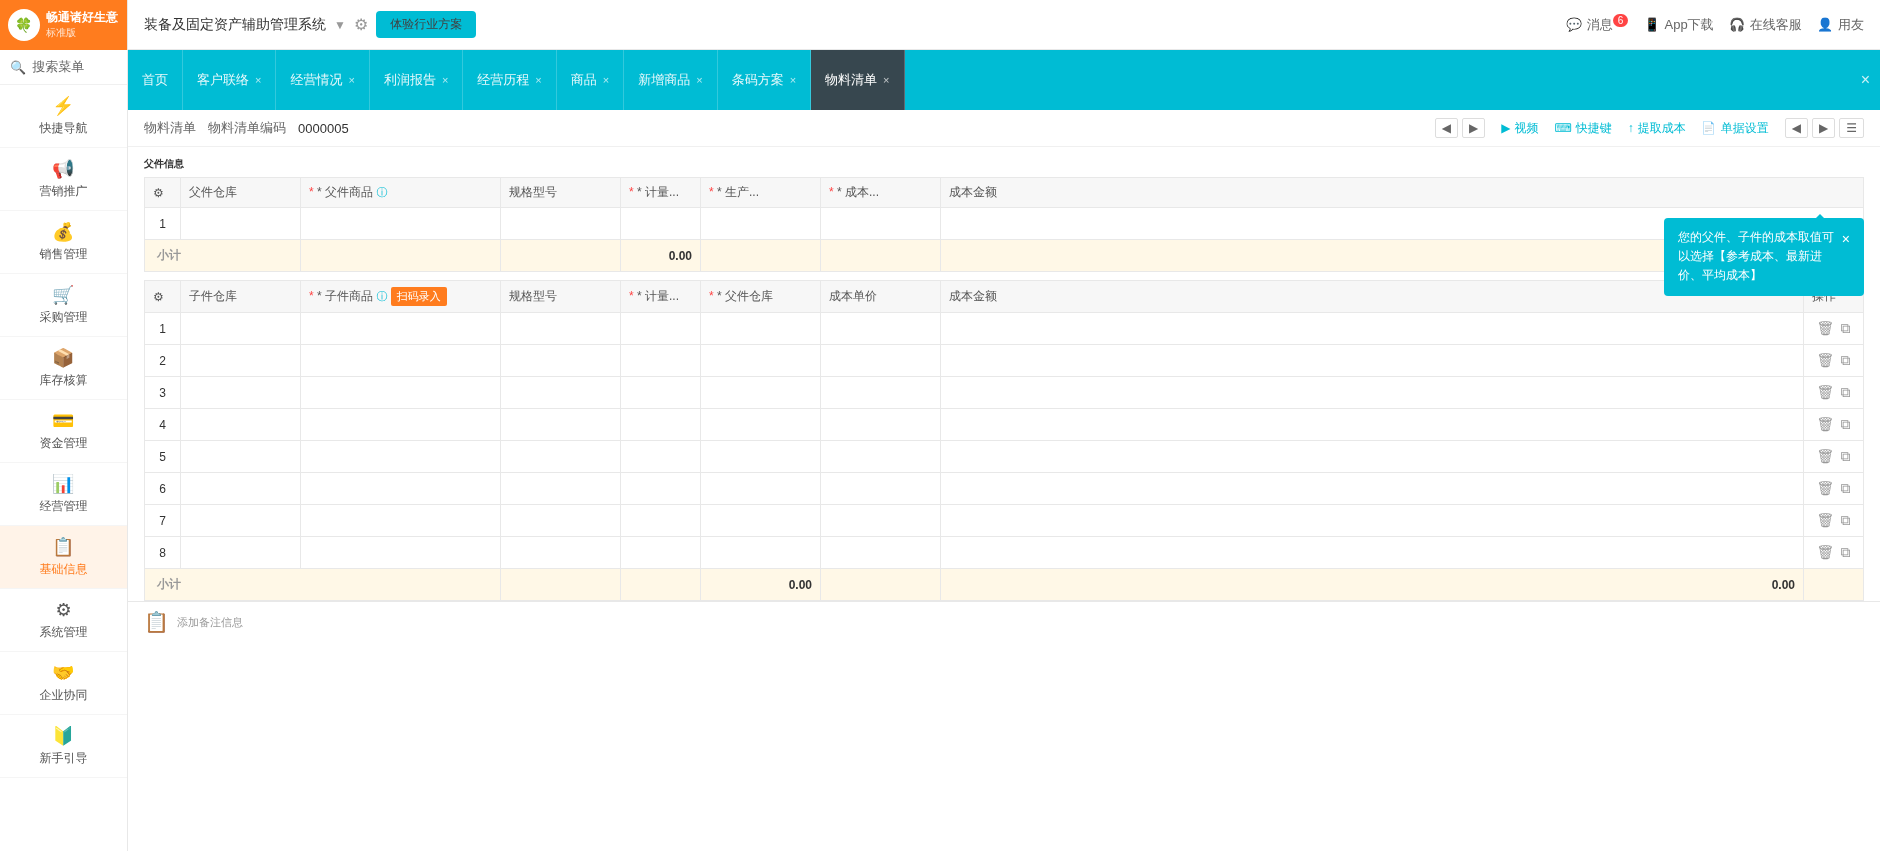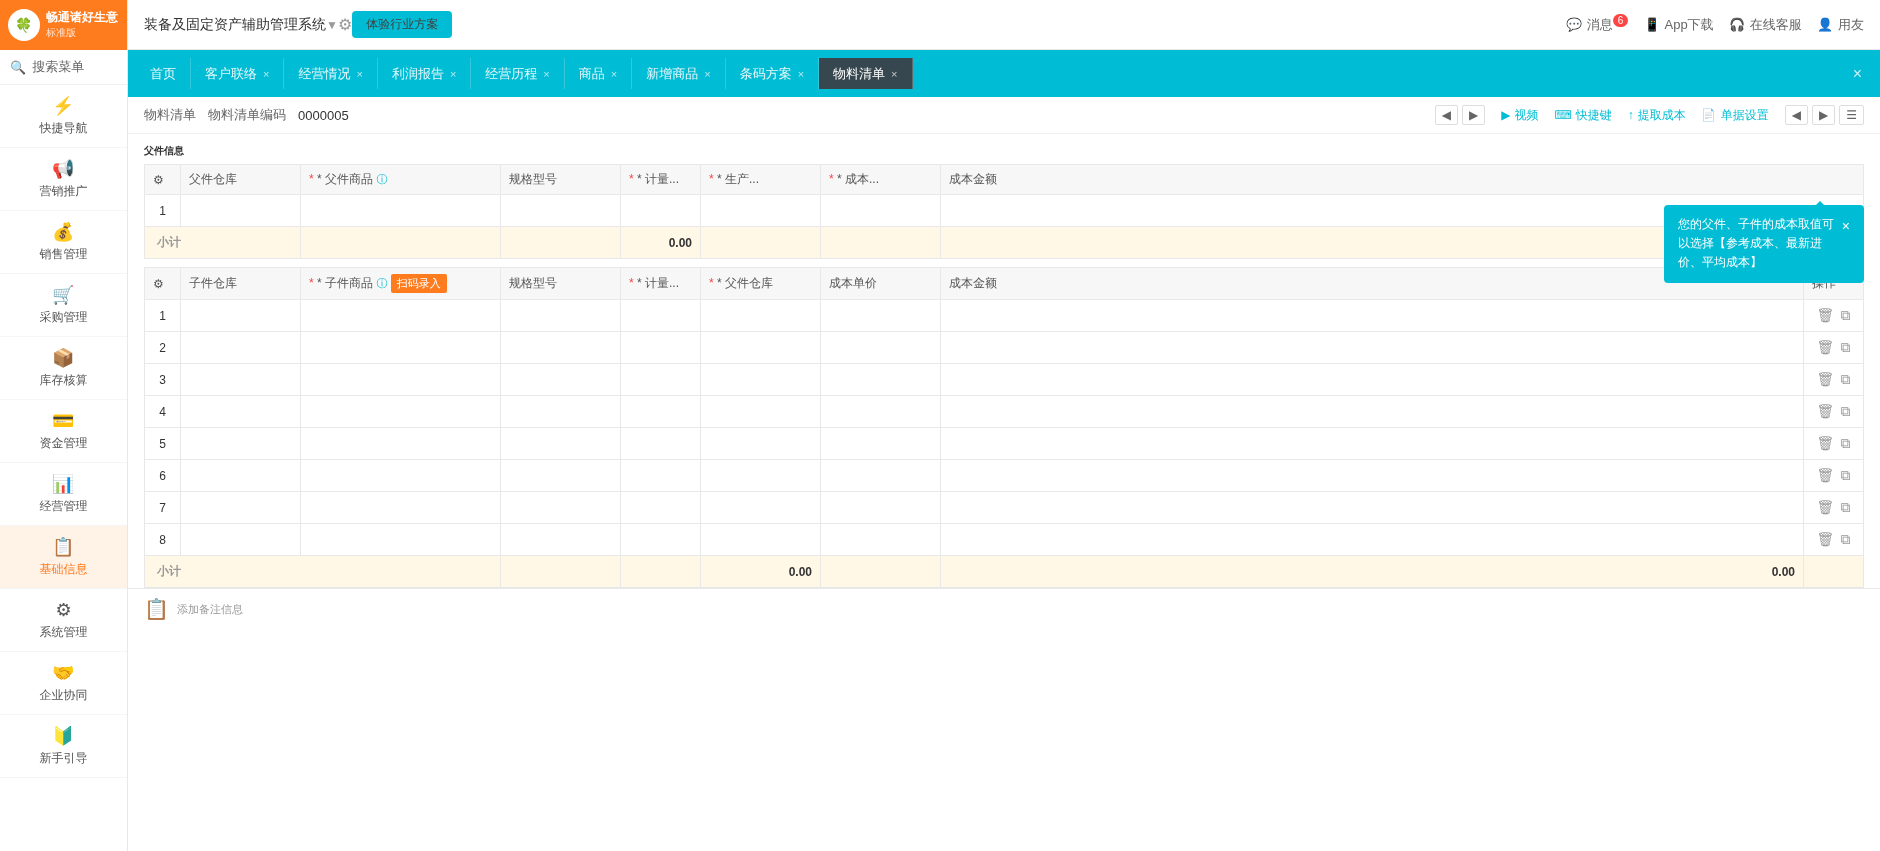--- a/index.html
+++ b/index.html
@@ -69,21 +69,21 @@
     .top-header {
       background: #fff;
       border-bottom: 1px solid #e8e8e8;
       display: flex;
       align-items: center;
       justify-content: space-between;
       padding: 0 16px;
       height: 50px;
       flex-shrink: 0;
     }
-    .top-header-left { display: flex; align-items: center; }
+    .top-header-left { display: flex; align-items: center; gap: 8px; }
     .system-title { font-size: 14px; color: #333; }
     .dropdown-arrow { color: #999; font-size: 12px; }
     .settings-icon { color: #999; font-size: 16px; cursor: pointer; }
     .trial-btn {
       background: #00bcd4;
       color: #404040;
       border: none;
       border-radius: 4px;
       padding: 5px 14px;
       font-size: 12px;
@@ -91,23 +91,23 @@
     }
     .top-header-right { display: flex; align-items: center; gap: 16px; color: #666; font-size: 13px; }
     .header-action { display: flex; align-items: center; gap: 4px; cursor: pointer; }
     .badge { background: #f44; color: #fff; border-radius: 10px; font-size: 10px; padding: 1px 5px; margin-left: -4px; margin-top: -8px; }
 
     
     .nav-tabs {
       background: #00bcd4;
       display: flex;
       align-items: center;
-      height: 47px;
+      height: 60px;
       flex-shrink: 0;
-      padding: 8px;
+      padding: 0;
       overflow: hidden;
     }
     .nav-tab {
       display: flex;
       align-items: center;
       padding: 0 14px;
       height: 100%;
       color: rgba(255,255,255,0.9);
       font-size: 13px;
       cursor: pointer;

